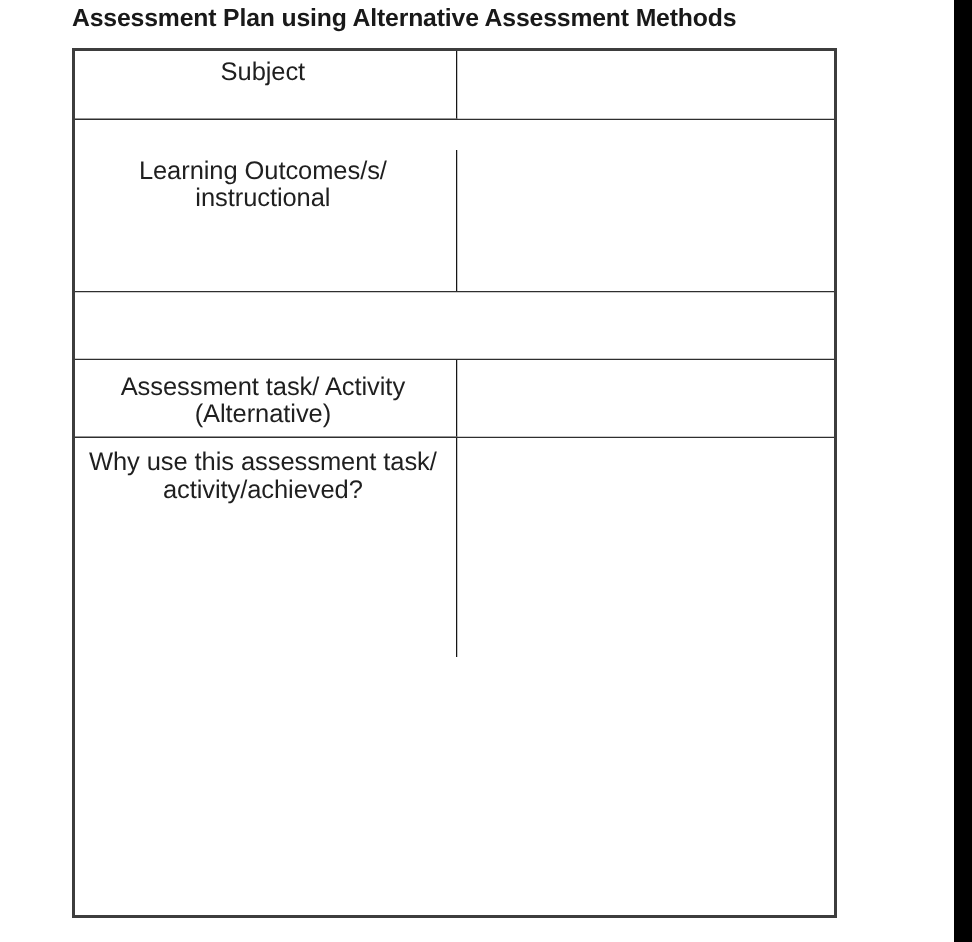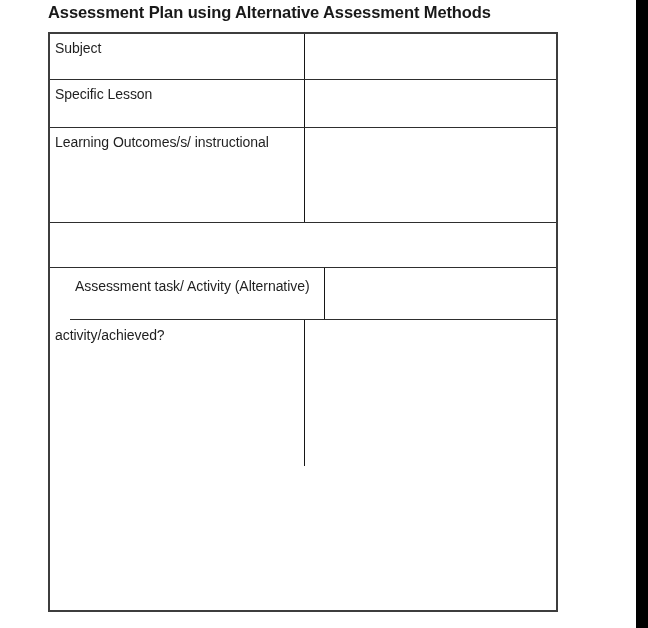--- a/index.html
+++ b/index.html
@@ -43,33 +43,34 @@
   }
   .row {
     display: flex;
     flex-direction: row;
     border-bottom: 1.5px solid #2e2e2e;
     flex: 0 0 auto;
   }
   .row:last-child { border-bottom: none; }
   .r1 { height: 46px; }
   .r2 { height: 48px; }
-  .r3 { height: 95px; }
+  .r3 { height: 95px; margin-top: 20px; }
   .r4 { height: 45px; }
-  .r5 { height: 52px; margin-left: 20px; }
+  .r5 { height: 52px; }
   .r6 { height: 146px; }
   .r7 { height: 144px; }
   .cell-label {
     flex: 0 0 254.5px;
     border-right: 1.5px solid #161616;
     padding: 5px 8px 0 5px;
     color: #1f1f1f;
-    font-size: 14px;
+    font-size: 17px;
     line-height: 18px;
     letter-spacing: -0.05px;
+    text-align: center;
   }
   .r5 .cell-label { padding-top: 9px; }
   .r6 .cell-label { line-height: 19px; padding-top: 6px; }
   .r7 .cell-label { line-height: 18.5px; padding-top: 7px; }
   .cell-value {
     flex: 1 1 auto;
     background: #ffffff;
   }
   .line { display: block; }
   .r3 .line-gap { margin-top: 30px; }
@@ -83,26 +84,20 @@
 
   <div class="form-table">
 
     <div class="row r1">
       <div class="cell-label">
         <span class="line">Subject</span>
       </div>
       <div class="cell-value"></div>
     </div>
 
-    <div class="row r2">
-      <div class="cell-label">
-        <span class="line">Specific Lesson</span>
-      </div>
-      <div class="cell-value"></div>
-    </div>
 
     <div class="row r3">
       <div class="cell-label">
         <span class="line">Learning Outcomes/s/ instructional</span>
       </div>
       <div class="cell-value"></div>
     </div>
 
     <div class="row r4">
       <div class="cell-value"></div>
@@ -110,20 +105,21 @@
 
     <div class="row r5">
       <div class="cell-label">
         <span class="line">Assessment task/ Activity (Alternative)</span>
       </div>
       <div class="cell-value"></div>
     </div>
 
     <div class="row r6">
       <div class="cell-label">
+        <span class="line">Why use this assessment task/</span>
         <span class="line">activity/achieved?</span>
       </div>
       <div class="cell-value"></div>
     </div>
 
 
   </div>
 
   <div class="edge-bar"></div>
 </div>

